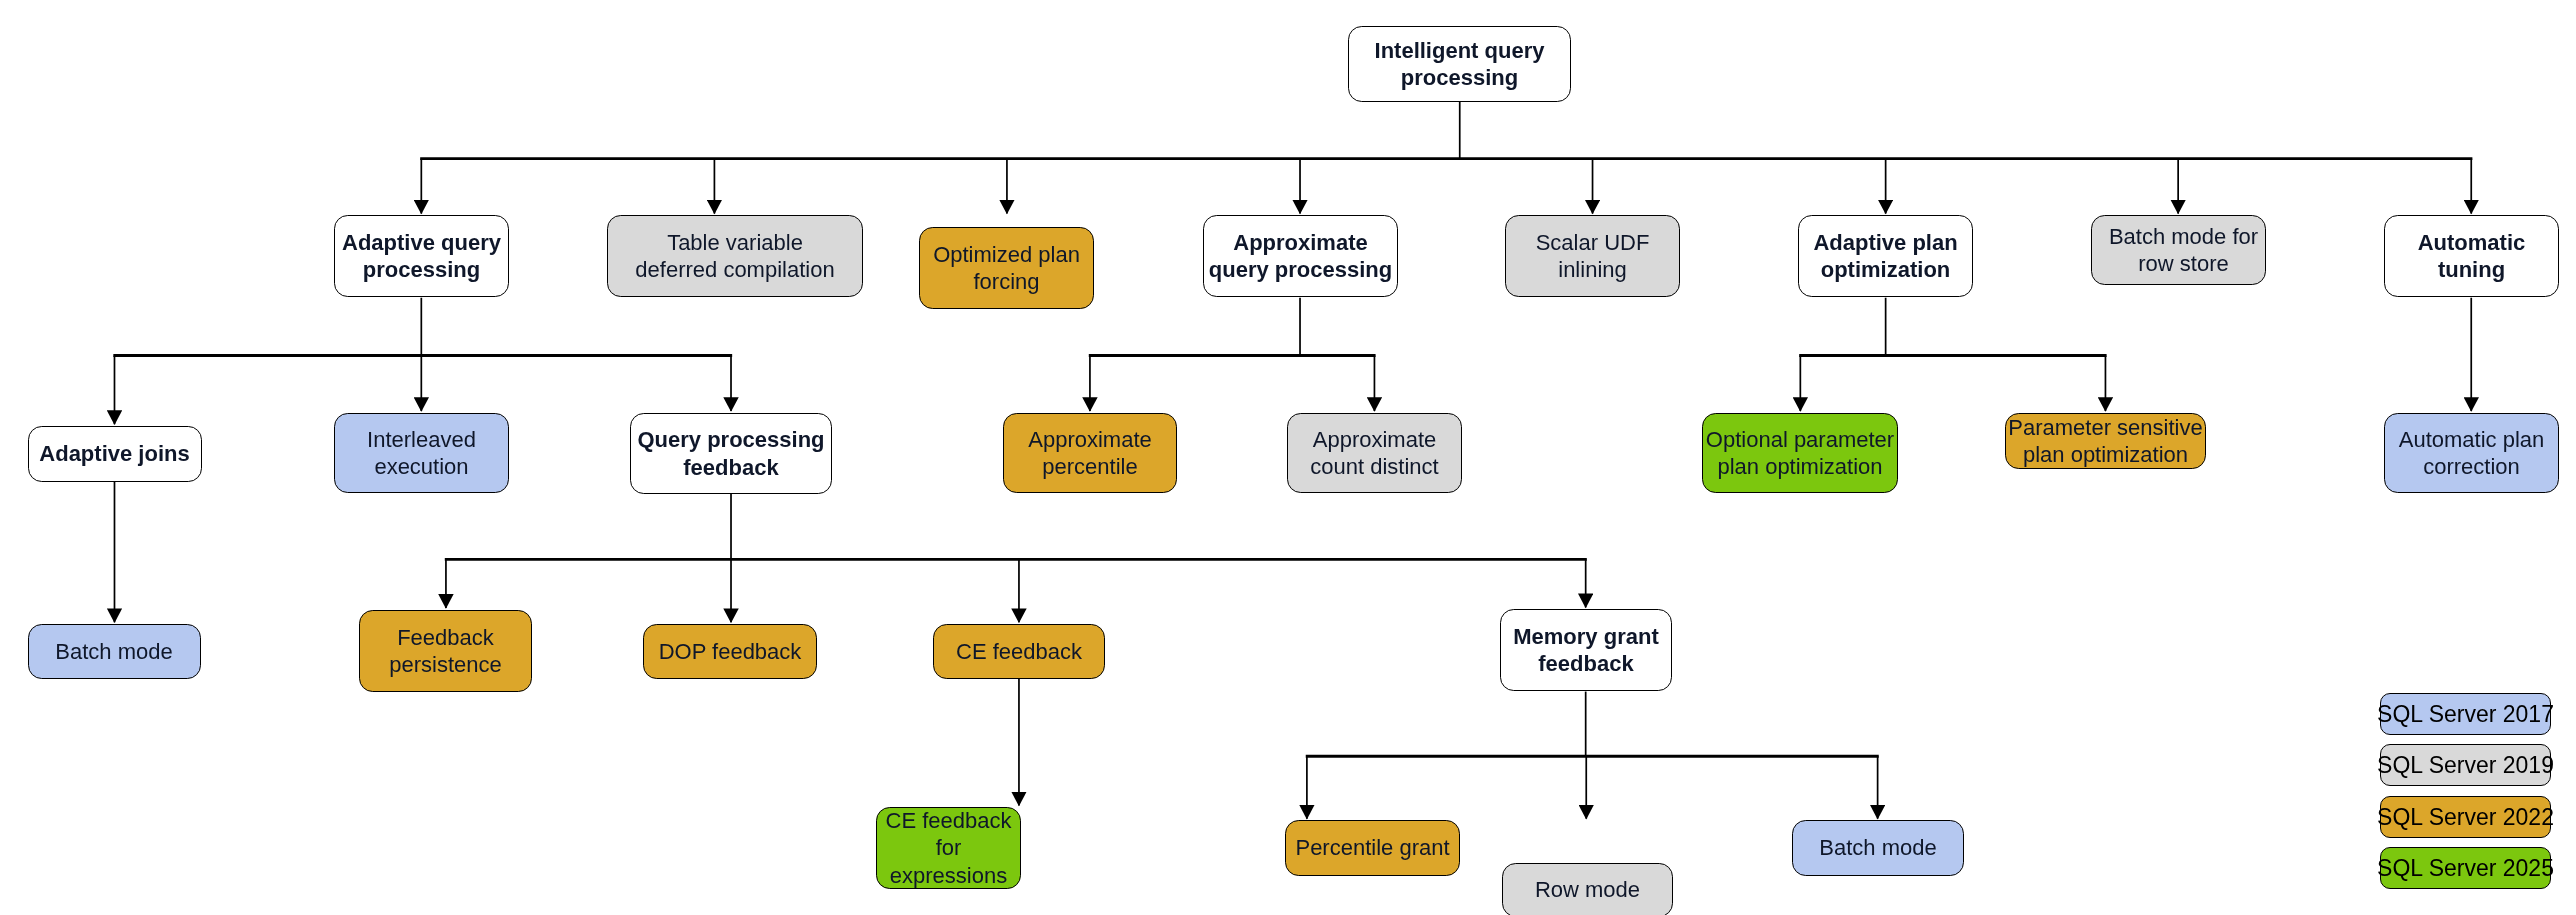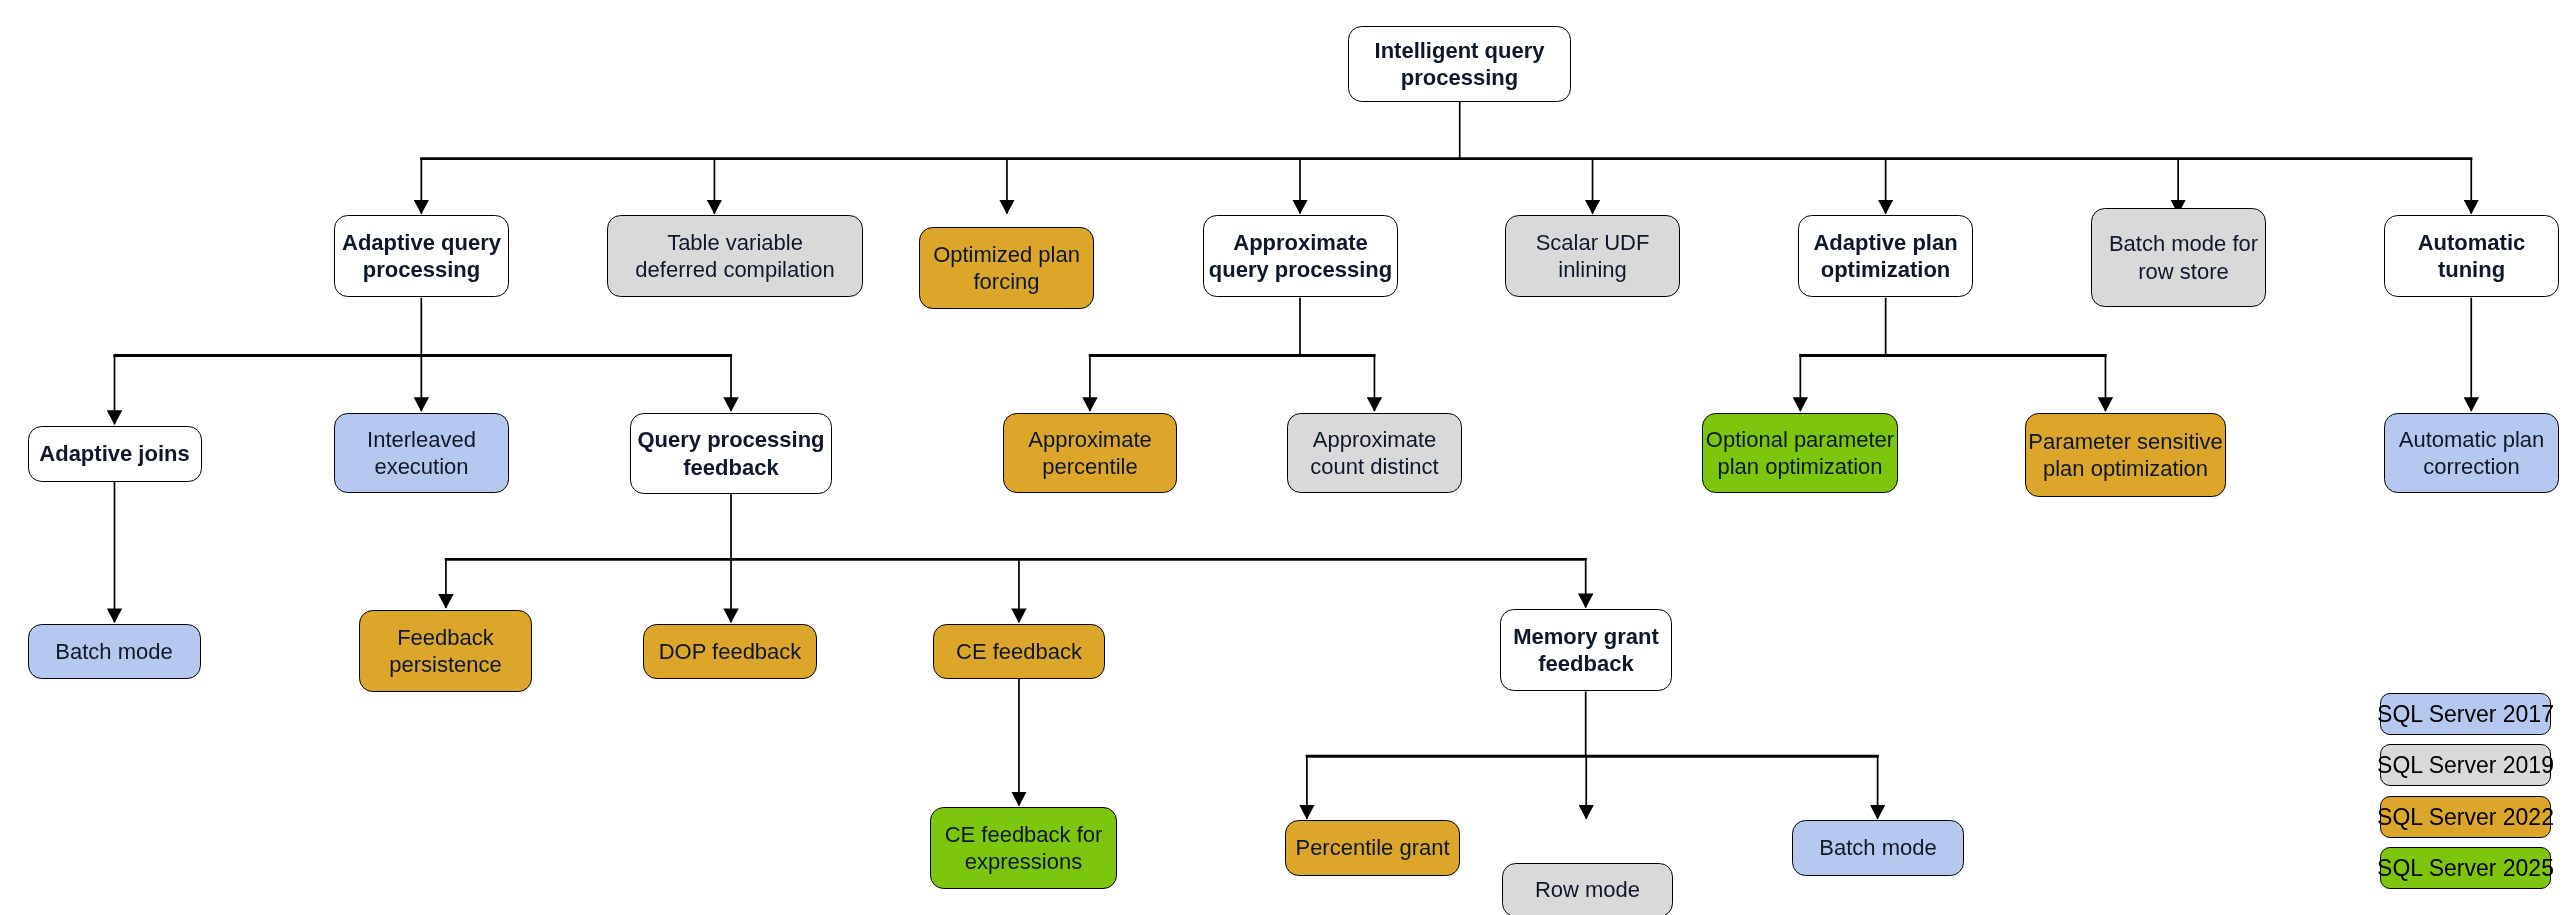--- a/index.html
+++ b/index.html
@@ -101,47 +101,47 @@
       <div class="node" style="left: 607px; top: 215px; width: 256px; height: 82px; background: rgb(217, 217, 217);">Table variable
 deferred compilation</div>
       <div class="node" style="left: 919px; top: 227px; width: 175px; height: 82px; background: rgb(220, 166, 42);">Optimized plan
 forcing</div>
       <div class="node bold" style="left: 1203px; top: 215px; width: 195px; height: 82px; background: rgb(255, 255, 255);">Approximate
 query processing</div>
       <div class="node" style="left: 1505px; top: 215px; width: 175px; height: 82px; background: rgb(217, 217, 217);">Scalar UDF
 inlining</div>
       <div class="node bold" style="left: 1798px; top: 215px; width: 175px; height: 82px; background: rgb(255, 255, 255);">Adaptive plan
 optimization</div>
-      <div class="node" style="left: 2091px; top: 208px; width: 175px; height: 99px; background: rgb(217, 217, 217); padding-left: 10px;">Batch mode for
+      <div class="node" style="left: 2091px; top: 215px; width: 175px; height: 70px; background: rgb(217, 217, 217); padding-left: 10px;">Batch mode for
 row store</div>
       <div class="node bold" style="left: 2384px; top: 215px; width: 175px; height: 82px; background: rgb(255, 255, 255);">Automatic
 tuning</div>
       <div class="node bold" style="left: 27.5px; top: 426px; width: 174px; height: 56px; background: rgb(255, 255, 255);">Adaptive joins</div>
       <div class="node" style="left: 334px; top: 413px; width: 175px; height: 80px; background: rgb(181, 200, 240);">Interleaved
 execution</div>
       <div class="node bold" style="left: 630px; top: 413px; width: 202px; height: 81px; background: rgb(255, 255, 255);">Query processing
 feedback</div>
       <div class="node" style="left: 1003px; top: 413px; width: 174px; height: 80px; background: rgb(220, 166, 42);">Approximate
 percentile</div>
       <div class="node" style="left: 1287px; top: 413px; width: 175px; height: 80px; background: rgb(217, 217, 217);">Approximate
 count distinct</div>
       <div class="node" style="left: 1702px; top: 413px; width: 196px; height: 80px; background: rgb(124, 199, 14);">Optional parameter
 plan optimization</div>
-      <div class="node" style="left: 2005px; top: 413px; width: 201px; height: 84px; background: rgb(220, 166, 42); margin-left: 20px;">Parameter sensitive
+      <div class="node" style="left: 2005px; top: 413px; width: 201px; height: 56px; background: rgb(220, 166, 42);">Parameter sensitive
 plan optimization</div>
       <div class="node" style="left: 2384px; top: 413px; width: 175px; height: 80px; background: rgb(181, 200, 240);">Automatic plan
 correction</div>
       <div class="node" style="left: 27.5px; top: 624px; width: 173px; height: 55px; background: rgb(181, 200, 240);">Batch mode</div>
       <div class="node" style="left: 359px; top: 610px; width: 173px; height: 82px; background: rgb(220, 166, 42);">Feedback
 persistence</div>
       <div class="node" style="left: 643px; top: 624px; width: 174px; height: 55px; background: rgb(220, 166, 42);">DOP feedback</div>
       <div class="node" style="left: 933px; top: 624px; width: 172px; height: 55px; background: rgb(220, 166, 42);">CE feedback</div>
       <div class="node bold" style="left: 1500px; top: 609px; width: 172px; height: 82px; background: rgb(255, 255, 255);">Memory grant
 feedback</div>
-      <div class="node" style="left: 930px; top: 807px; width: 187px; height: 82px; background: rgb(124, 199, 14);">CE feedback for
+      <div class="node" style="left: 876px; top: 807px; width: 145px; height: 82px; background: rgb(124, 199, 14);">CE feedback for
 expressions</div>
       <div class="node" style="left: 1285px; top: 820px; width: 175px; height: 56px; background: rgb(220, 166, 42);">Percentile grant</div>
       <div class="node" style="left: 1502px; top: 820px; width: 171px; height: 54px; background: rgb(217, 217, 217); margin-top: 43px;">Row mode</div>
       <div class="node" style="left: 1792px; top: 820px; width: 172px; height: 56px; background: rgb(181, 200, 240);">Batch mode</div>
     </div>
   <div id="legend">
       <div class="legend-pill" style="left: 2380px; top: 693px; width: 171px; height: 42px; background: rgb(181, 200, 240);">SQL Server 2017</div>
       <div class="legend-pill" style="left: 2380px; top: 744px; width: 171px; height: 42px; background: rgb(217, 217, 217);">SQL Server 2019</div>
       <div class="legend-pill" style="left: 2380px; top: 796px; width: 171px; height: 42px; background: rgb(220, 166, 42);">SQL Server 2022</div>
       <div class="legend-pill" style="left: 2380px; top: 847px; width: 171px; height: 42px; background: rgb(124, 199, 14);">SQL Server 2025</div>

